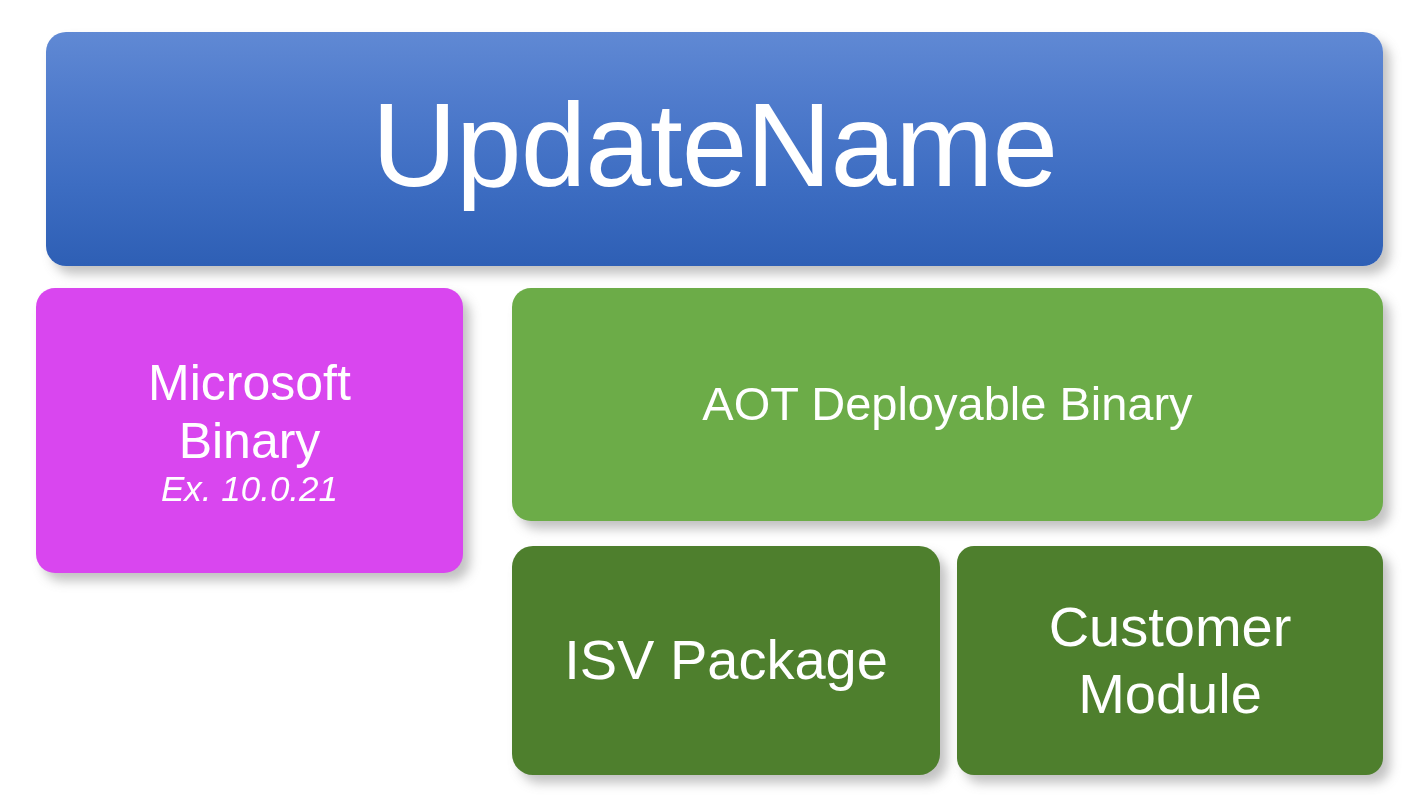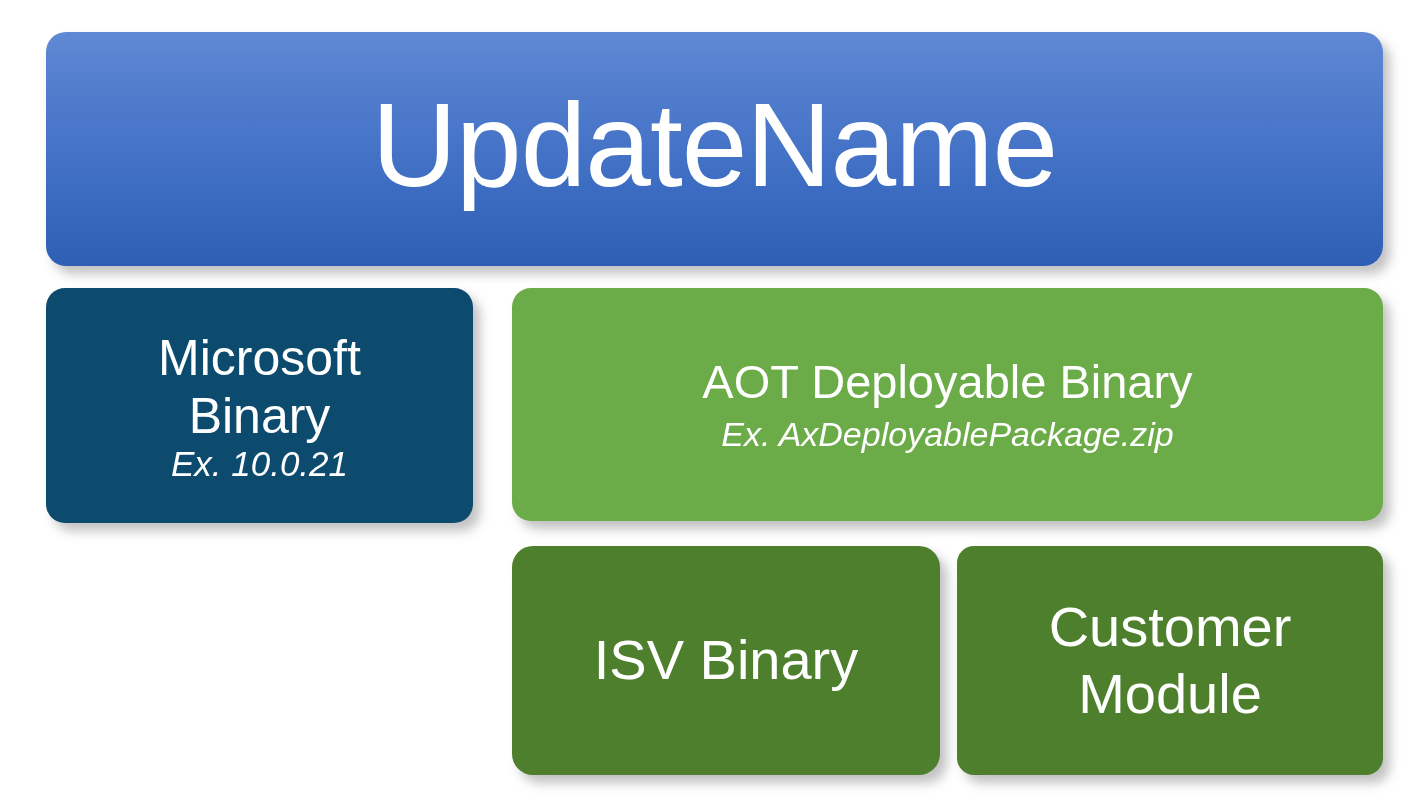--- a/index.html
+++ b/index.html
@@ -47,25 +47,25 @@
   }
   .node--root .node-title {
     font-size: 118px;
     font-weight: 400;
     letter-spacing: -1px;
     margin-top: -6px;
   }
 
   
   .node--binary {
-    left: 46px;
+    left: 36px;
     top: 288px;
     width: 427px;
-    height: 235px;
-    background: #0c4a6e;
+    height: 285px;
+    background: #d946ef;
   }
   .node--binary .node-title {
     font-size: 50px;
     font-weight: 400;
     line-height: 1.16;
   }
   .node--binary .node-sub {
     font-size: 35px;
     font-style: italic;
     font-weight: 400;
@@ -127,25 +127,24 @@
   </div>
 
   <div class="node node--binary">
     <span class="node-title">Microsoft
 Binary</span>
     <span class="node-sub">Ex. 10.0.21</span>
   </div>
 
   <div class="node node--package">
     <span class="node-title">AOT Deployable Binary</span>
-    <span class="node-sub">Ex. AxDeployablePackage.zip</span>
   </div>
 
   <div class="node node--module node--module-isv">
-    <span class="node-title">ISV Binary</span>
+    <span class="node-title">ISV Package</span>
   </div>
 
   <div class="node node--module node--module-customer">
     <span class="node-title">Customer
 Module</span>
   </div>
 
 </div>
 
 </body></html>

